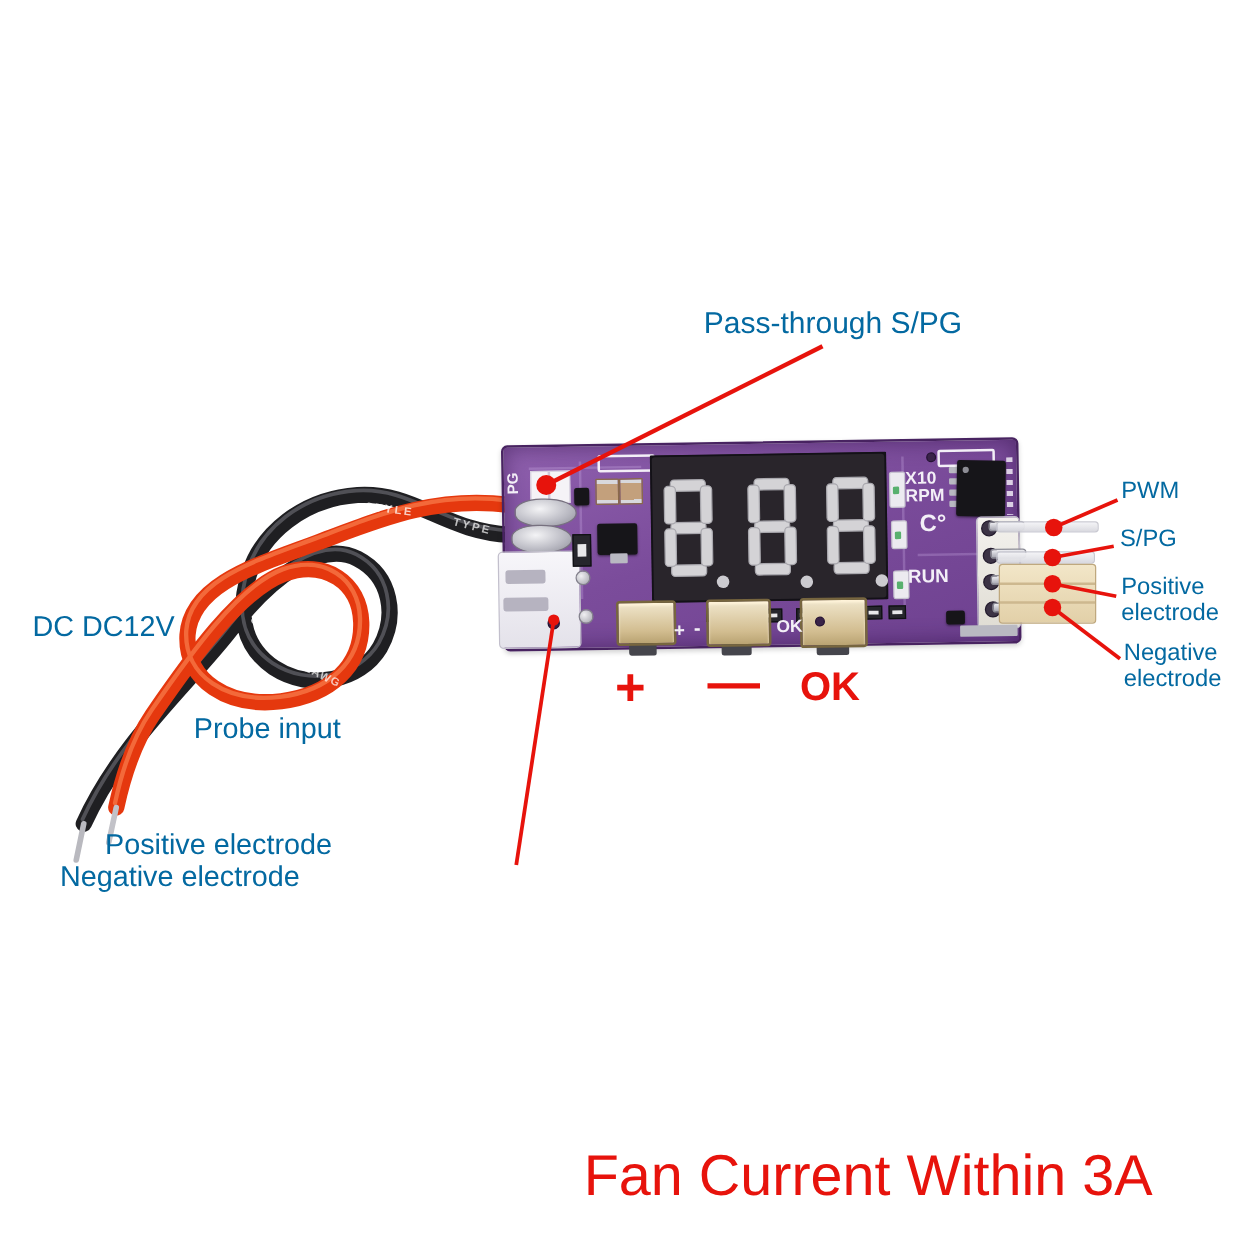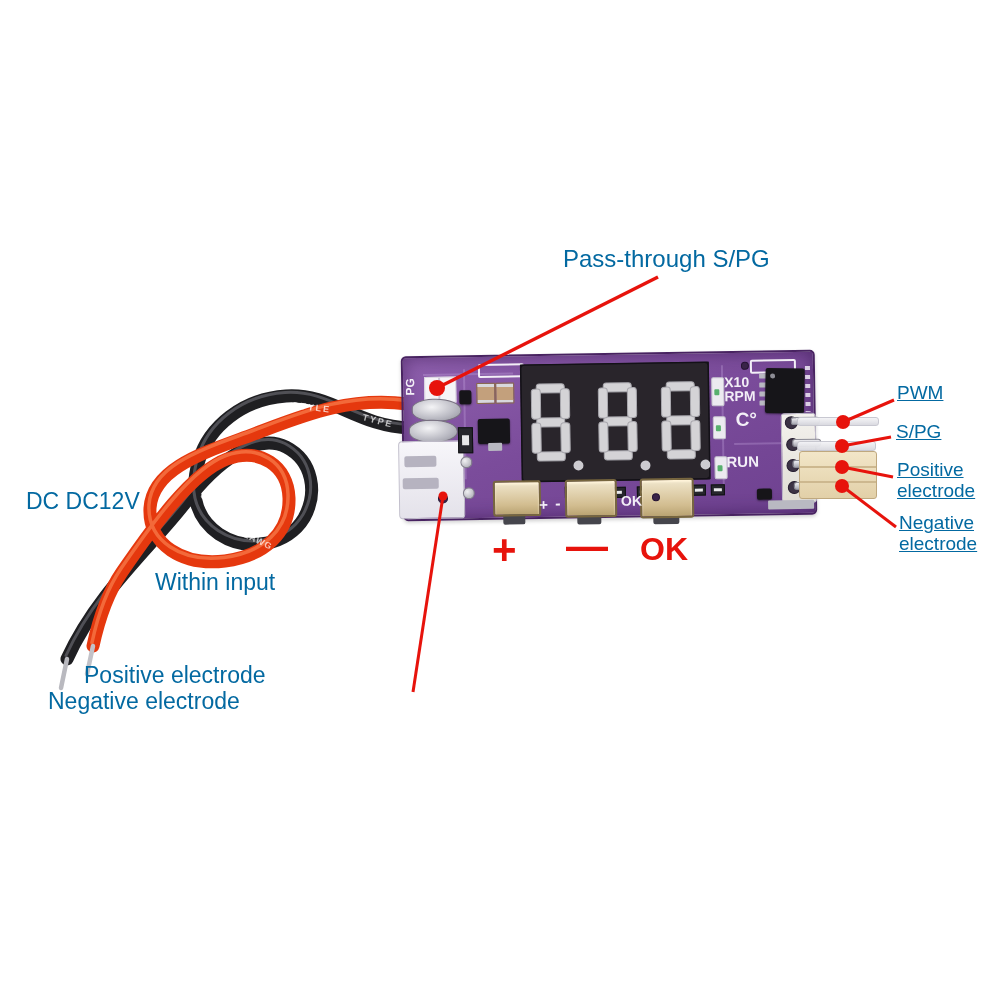--- a/index.html
+++ b/index.html
@@ -4,21 +4,21 @@
 <style>
   html,body{margin:0;padding:0;background:#fff;}
   .stage{position:relative;width:1000px;height:1000px;background:#ffffff;overflow:hidden;
          font-family:"Liberation Sans",sans-serif;}
   .abs{position:absolute;}
   svg{position:absolute;left:0;top:0;}
   
   .lbl{position:absolute;color:#0369a1;font-family:"Liberation Sans",sans-serif;line-height:1.08;}
   .lbl-24{font-size:24px;}
   .lbl-23{font-size:23px;}
-  .lbl-19{font-size:19px;text-decoration:underline;}
+  .lbl-19{font-size:19px;}
   .lbl-wrap{width:94px;}
   .sym{position:absolute;color:#e7130c;font-weight:bold;}
   .footer-lbl{position:absolute;color:#e7130c;font-size:46px;}
   .probe-block{position:absolute;left:326px;top:695px;width:196px;text-align:center;
                color:#e7130c;font-size:23px;line-height:1.3;}
   
   .board{position:absolute;left:402px;top:353px;width:410px;height:161px;
          background:linear-gradient(160deg,#8f60ae 0%,#7b4c9b 45%,#6e4190 100%);
          border:2px solid #482361;border-radius:5px;transform:rotate(-0.9deg);
          box-shadow:inset 0 0 18px rgba(30,0,50,.45), 0 2px 4px rgba(0,0,0,.18);}
@@ -206,22 +206,23 @@
   </svg>
 
   <div class="lbl lbl-24" style="left:563px;top:246px;">Pass-through S/PG</div>
 
   <div class="lbl lbl-19" style="left:897px;top:383px;">PWM</div>
   <div class="lbl lbl-19" style="left:896px;top:422px;">S/PG</div>
   <div class="lbl lbl-19 lbl-wrap" style="left:897px;top:460px;">Positive electrode</div>
   <div class="lbl lbl-19 lbl-wrap" style="left:899px;top:513px;">Negative electrode</div>
 
   <div class="lbl lbl-23" style="left:26px;top:489px;">DC DC12V</div>
-  <div class="lbl lbl-23" style="left:155px;top:570px;">Within input</div>
+  <div class="lbl lbl-23" style="left:155px;top:570px;">Probe input</div>
   <div class="lbl lbl-23" style="left:84px;top:663px;">Positive electrode</div>
   <div class="lbl lbl-23" style="left:48px;top:689px;">Negative electrode</div>
 
 
   <div class="sym" style="left:492px;top:526px;font-size:42px;">+</div>
   <div class="sym" style="left:566px;top:522px;font-size:42px;">—</div>
   <div class="sym" style="left:640px;top:531px;font-size:32px;">OK</div>
 
+  <div class="footer-lbl" style="left:467px;top:913px;">Fan Current Within 3A</div>
 </div>
 
 </body></html>

